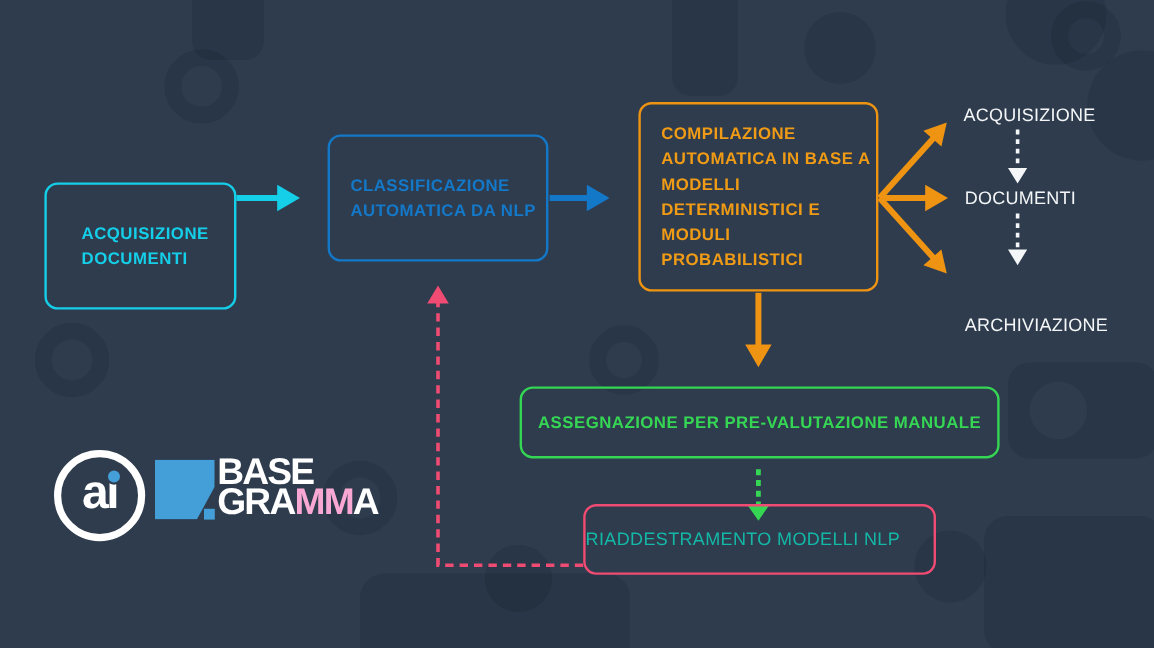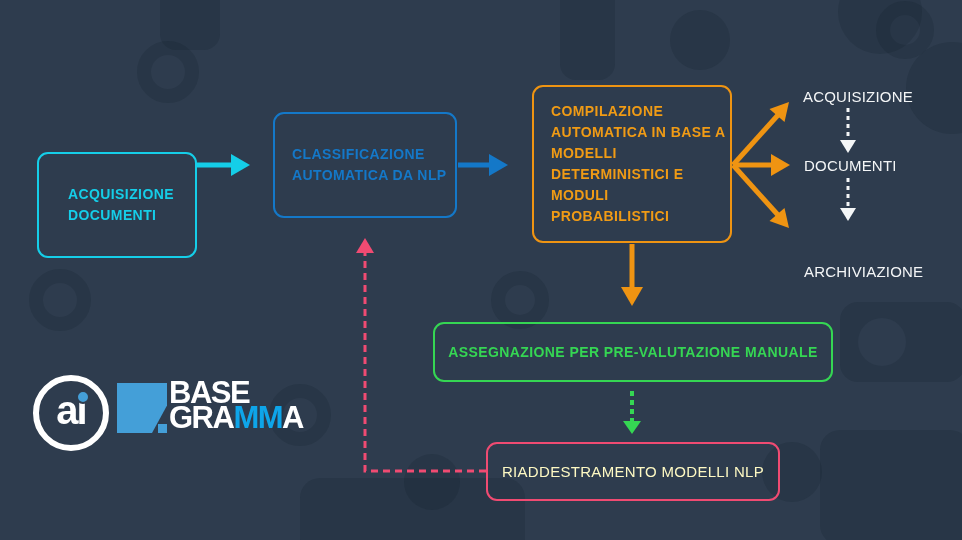--- a/index.html
+++ b/index.html
@@ -25,37 +25,37 @@
     font-weight:bold;
     font-size:14px;
     line-height:21px;
     letter-spacing:.4px;
     white-space:pre-line;
   }
   .node-acquisizione{left:37px;top:112px;width:160px;height:106px;border-color:#15cee8;color:#15cee8;padding-left:29px;margin-top:40px;}
   .node-classificazione{left:273px;top:112px;width:184px;height:106px;border-color:#1478c8;color:#1478c8;padding-left:17px;}
   .node-compilazione{left:532px;top:85px;width:200px;height:158px;border-color:#ef9412;color:#f09b15;padding-left:17px;}
   .node-assegnazione{left:433px;top:322px;width:400px;height:60px;border-color:#35d653;color:#35d653;justify-content:center;text-align:center;}
-  .node-riaddestramento{left:486px;top:442px;width:294px;height:59px;border-color:#f04b72;color:#fef9c3;justify-content:center;text-align:center;}
+  .node-riaddestramento{left:486px;top:420px;width:294px;height:59px;border-color:#f04b72;color:#14b8a6;justify-content:flex-start;text-align:center;}
   .node-riaddestramento .label{font-weight:normal;font-size:15px;letter-spacing:.3px;}
 
   
   .outcome{
     position:absolute;
     color:#f4f6f7;
     font-size:15px;
     letter-spacing:.2px;
     white-space:nowrap;
   }
   .outcome-smistamento{left:803px;top:88px;}
   .outcome-workflow{left:804px;top:157px;}
   .outcome-archiviazione{left:804px;top:223px;margin-top:40px;}
 
   
-  .logo{position:absolute;left:33px;top:372px;width:300px;height:92px;}
+  .logo{position:absolute;left:45px;top:372px;width:300px;height:92px;}
   .logo-mark{
     position:absolute;left:0;top:3px;width:64px;height:64px;
     border:6px solid #fff;border-radius:50%;
     display:flex;align-items:center;justify-content:center;
   }
   .logo-mark .mark-text{
     color:#fff;font-weight:bold;font-size:40px;line-height:40px;
     letter-spacing:-2px;transform:translateY(-3px);
   }
   .logo-mark .i-dot{
@@ -65,21 +65,21 @@
   .logo-square{
     position:absolute;left:84px;top:11px;width:50px;height:50px;background:#449fd8;
     clip-path:polygon(0 0,100% 0,100% 45%,70% 100%,0 100%);
   }
   .logo-dot{position:absolute;left:125px;top:52px;width:9px;height:9px;background:#449fd8;}
   .logo-text{
     position:absolute;left:136px;top:8px;
     color:#fff;font-weight:bold;font-size:31px;line-height:25px;letter-spacing:-1.5px;
     white-space:nowrap;
   }
-  .logo-text .accent{color:#0ea5e9;}
+  .logo-text .accent{color:#f9a8d4;}
 </style>
 </head>
 <body>
 
 <div class="stage">
 
   <svg class="layer" width="962" height="540">
     <g fill="rgba(10,18,30,0.14)" stroke="none">
       <circle cx="880" cy="12" r="42"></circle>
       <circle cx="952" cy="88" r="46"></circle>

